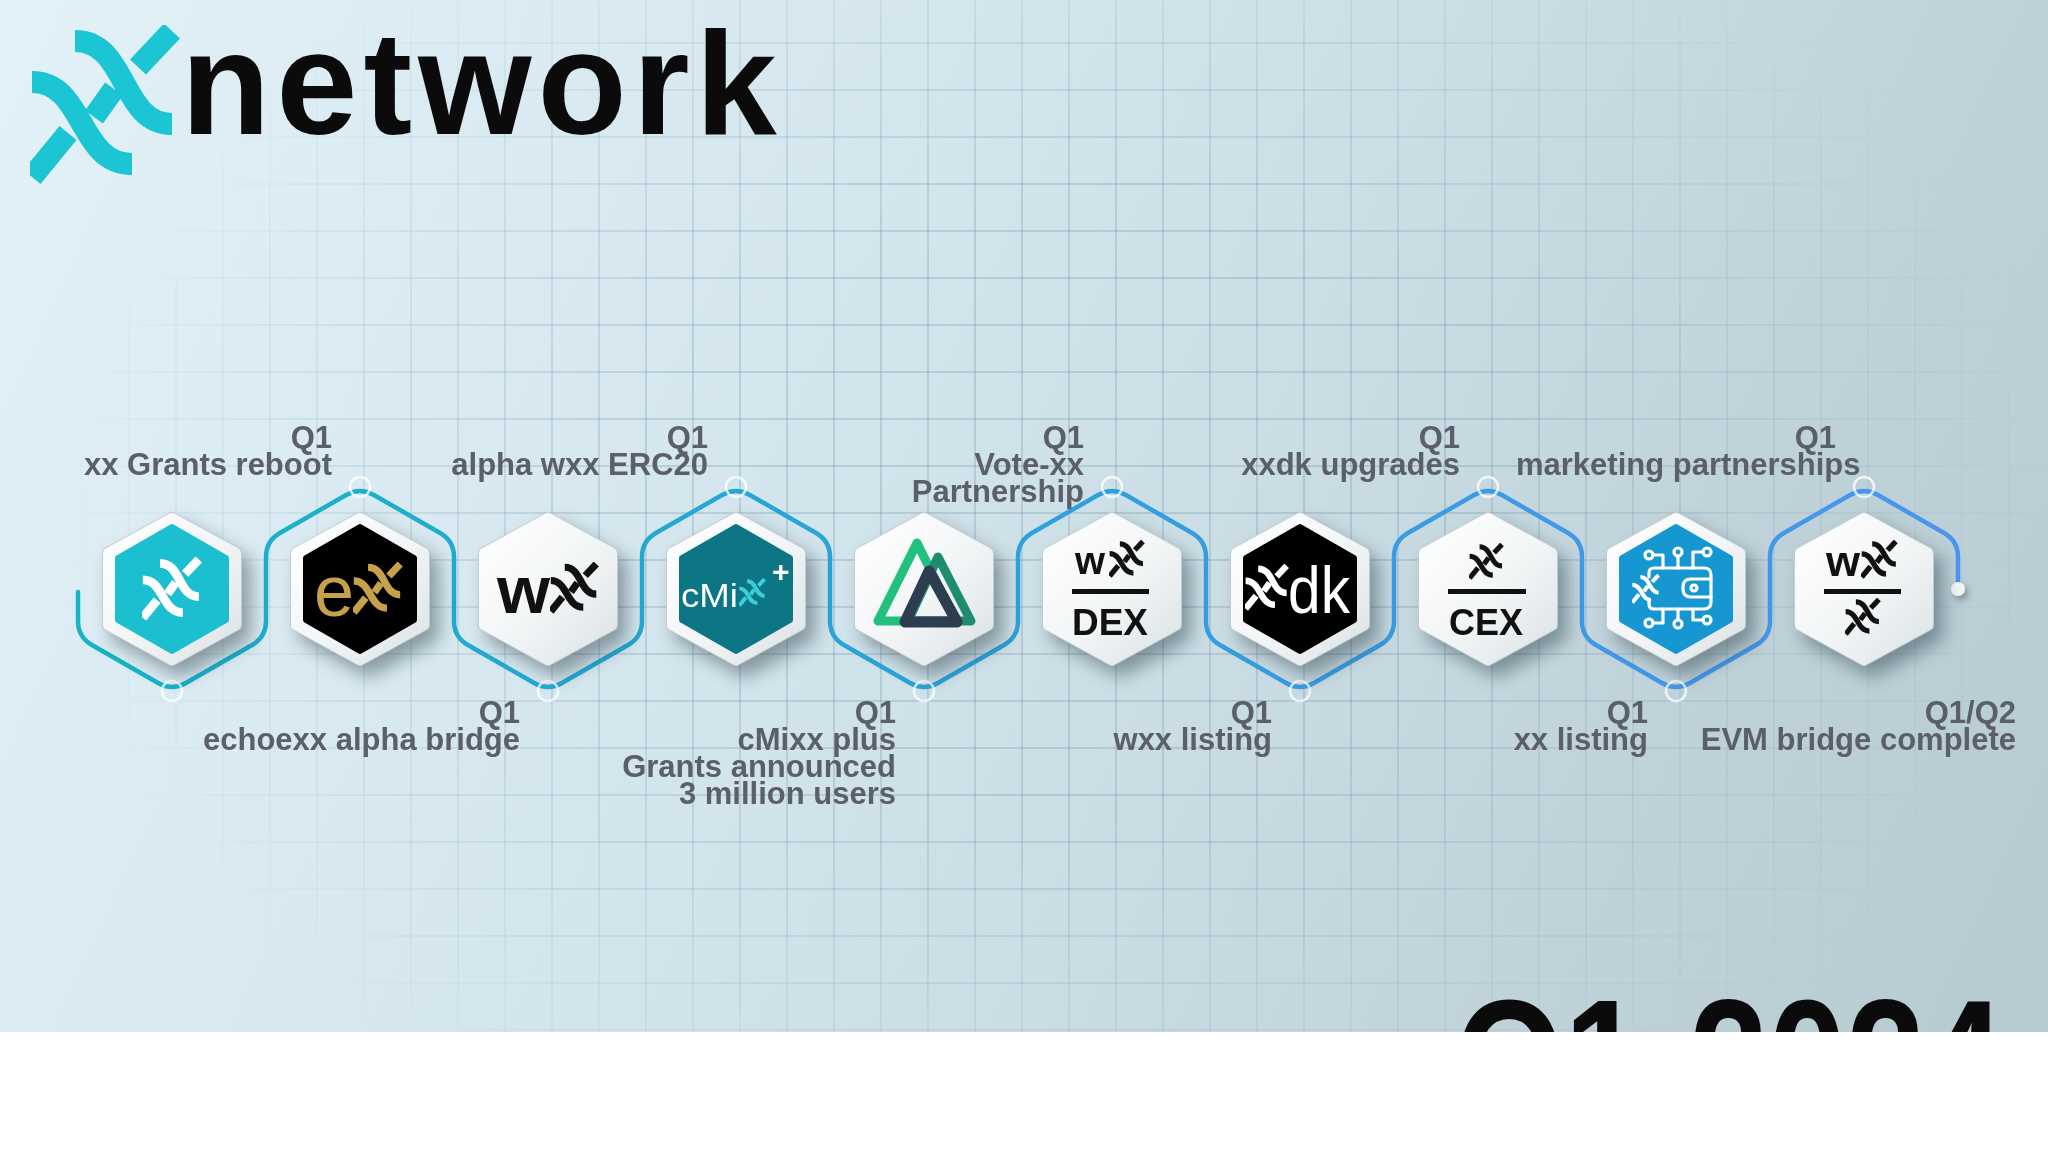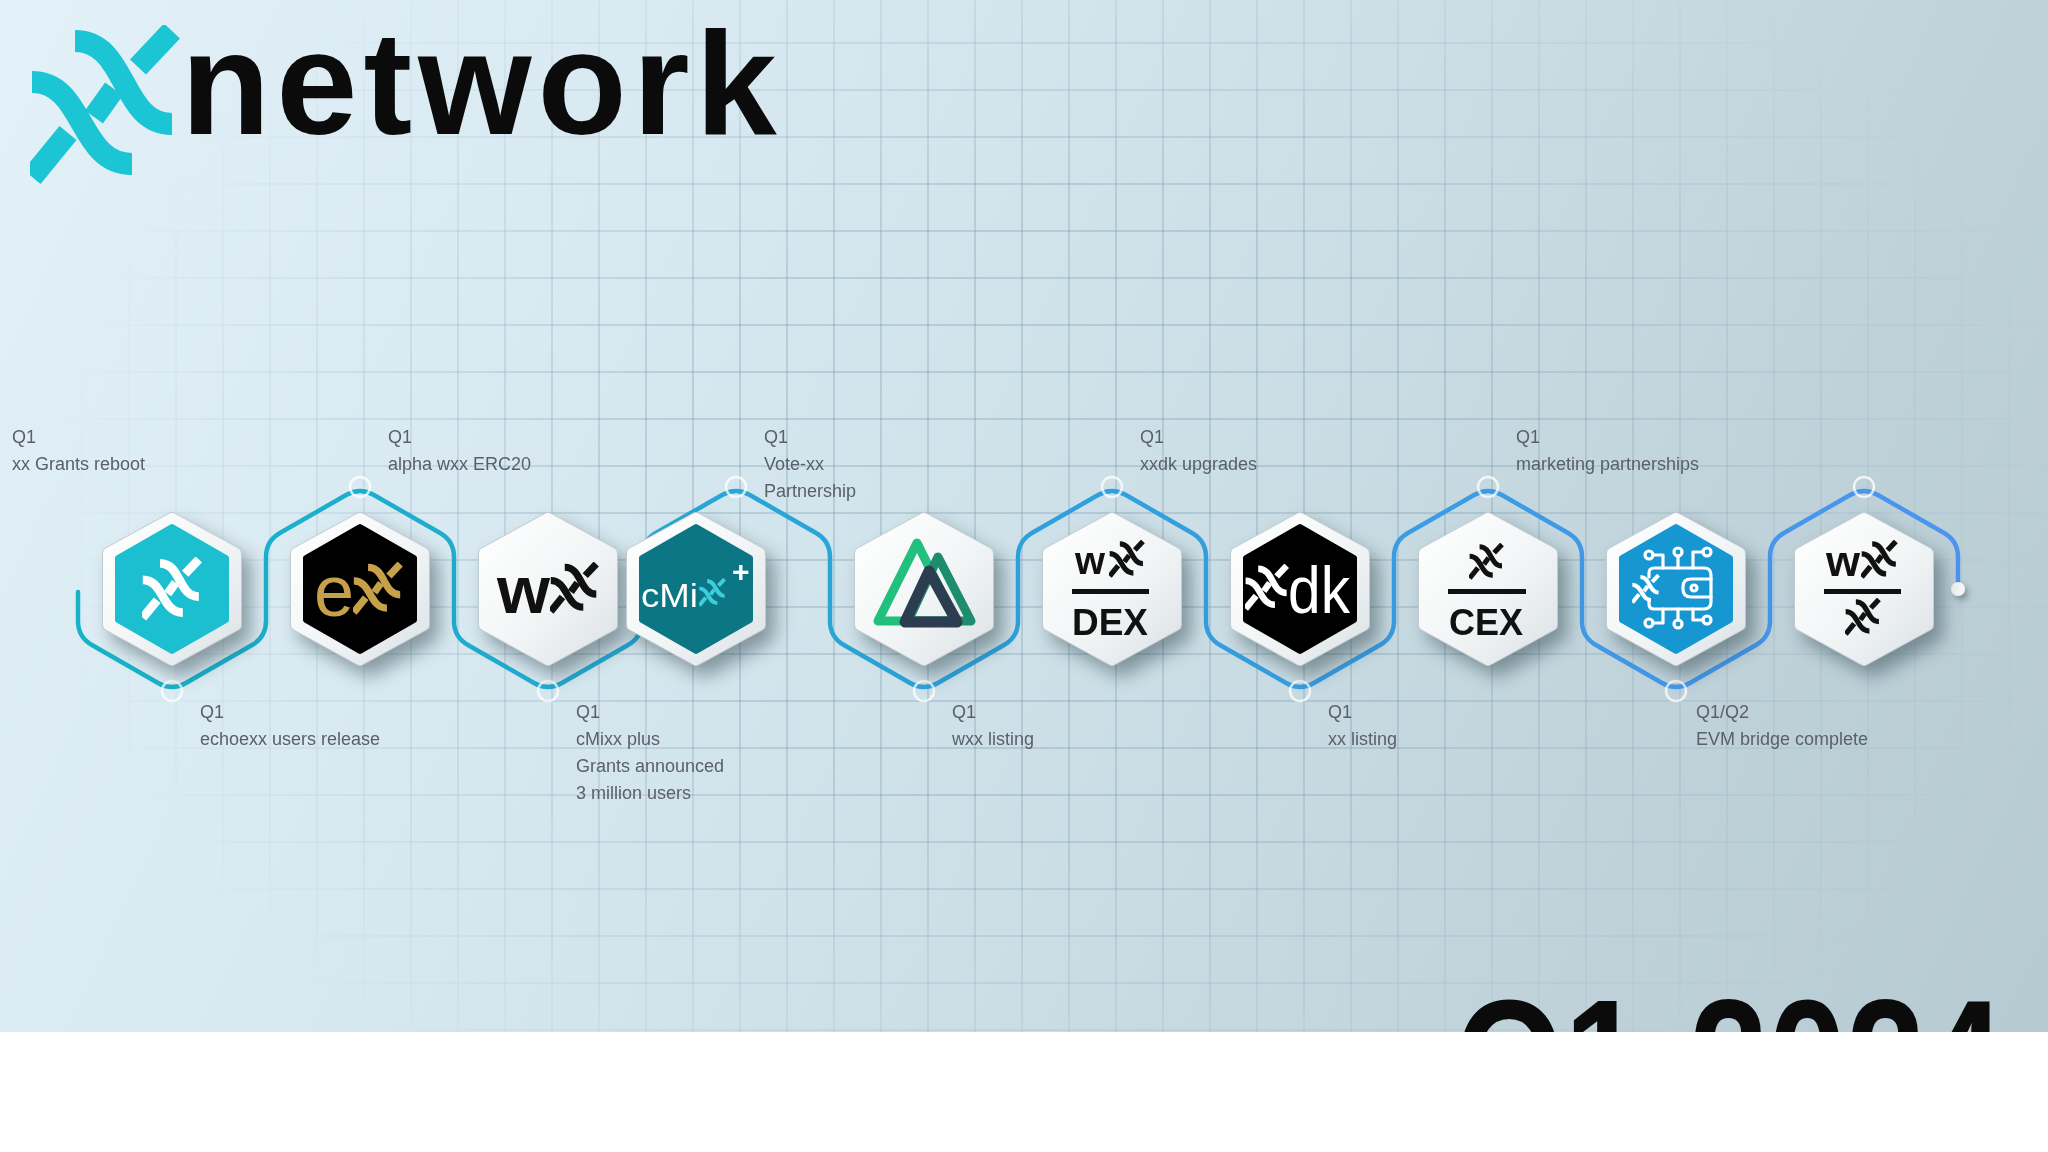--- a/index.html
+++ b/index.html
@@ -29,22 +29,22 @@
       position: absolute; top: 504px; width: 160px; height: 170px;
       filter: drop-shadow(9px 11px 9px rgba(25,45,55,0.42));
     }
     .icon svg { display: block; overflow: visible; }
     .hex-edge { fill: none; stroke: #c2cbd0; stroke-width: 12; stroke-linejoin: round; }
     .hex-outer { stroke-width: 10; stroke-linejoin: round; }
     .hex-inner { fill: currentColor; stroke: currentColor; stroke-width: 6; stroke-linejoin: round; }
     .svg-bold { font-family: "Liberation Sans", sans-serif; font-weight: 700; }
     .svg-reg { font-family: "Liberation Sans", sans-serif; font-weight: 400; }
     .label {
-      position: absolute; width: 320px; text-align: left;
-      font-family: "Liberation Sans", sans-serif; font-weight: 400; font-size: 18px;
+      position: absolute; width: 320px; text-align: right;
+      font-family: "Liberation Sans", sans-serif; font-weight: 700; font-size: 31px;
       line-height: 27px; color: #5a5f6a; white-space: nowrap;
     }
     .label.top { top: 424px; }
     .label.bottom { top: 699px; }
     .period {
       position: absolute; right: 45px; top: 974px;
       font-family: "Liberation Sans", sans-serif; font-size: 173px; font-weight: 700;
       line-height: 173px; color: #0b0b0b; white-space: nowrap;
       transform: scaleX(0.815); transform-origin: right center;
     }
@@ -120,21 +120,21 @@
           <polygon class="hex-inner" points="0,-62 54,-31 54,31 0,62 -54,31 -54,-31"></polygon>
         </g>
         <use href="#xx-glyph" x="-30" y="-32" width="60" height="64" color="#ffffff"></use>
       </svg>
     </div>
   </div>
 
   <div>
     <div class="label bottom" style="left:200px">
       <div>Q1</div>
-      <div>echoexx users release</div>
+      <div>echoexx alpha bridge</div>
     </div>
     <div class="icon" style="left:280px">
       <svg viewBox="-80 -85 160 170" width="160" height="170">
         <polygon class="hex-edge" points="0,-71 64,-36 64,36 0,71 -64,36 -64,-36"></polygon>
         <polygon class="hex-outer" fill="url(#hexWhite)" stroke="url(#hexWhite)" points="0,-71 64,-36 64,36 0,71 -64,36 -64,-36"></polygon>
         <g color="#000000">
           <polygon class="hex-inner" points="0,-62 54,-31 54,31 0,62 -54,31 -54,-31"></polygon>
         </g>
         <g color="#c7a14a">
           <text class="svg-reg" x="-46" y="27" font-size="72" fill="currentColor">e</text>
@@ -161,21 +161,21 @@
     </div>
   </div>
 
   <div>
     <div class="label bottom" style="left:576px">
       <div>Q1</div>
       <div>cMixx plus</div>
       <div>Grants announced</div>
       <div>3 million users</div>
     </div>
-    <div class="icon" style="left:616px">
+    <div class="icon" style="left:656px">
       <svg viewBox="-80 -85 160 170" width="160" height="170">
         <polygon class="hex-edge" points="0,-71 64,-36 64,36 0,71 -64,36 -64,-36"></polygon>
         <polygon class="hex-outer" fill="url(#hexWhite)" stroke="url(#hexWhite)" points="0,-71 64,-36 64,36 0,71 -64,36 -64,-36"></polygon>
         <g color="#0d7684">
           <polygon class="hex-inner" points="0,-62 54,-31 54,31 0,62 -54,31 -54,-31"></polygon>
         </g>
         <g color="#ffffff">
           <text class="svg-reg" x="-55" y="18" font-size="33" textLength="57" lengthAdjust="spacingAndGlyphs" fill="currentColor">cMi</text>
         </g>
         <use href="#xx-glyph" x="3" y="-11" width="27" height="29" color="#3ccfdb"></use>

